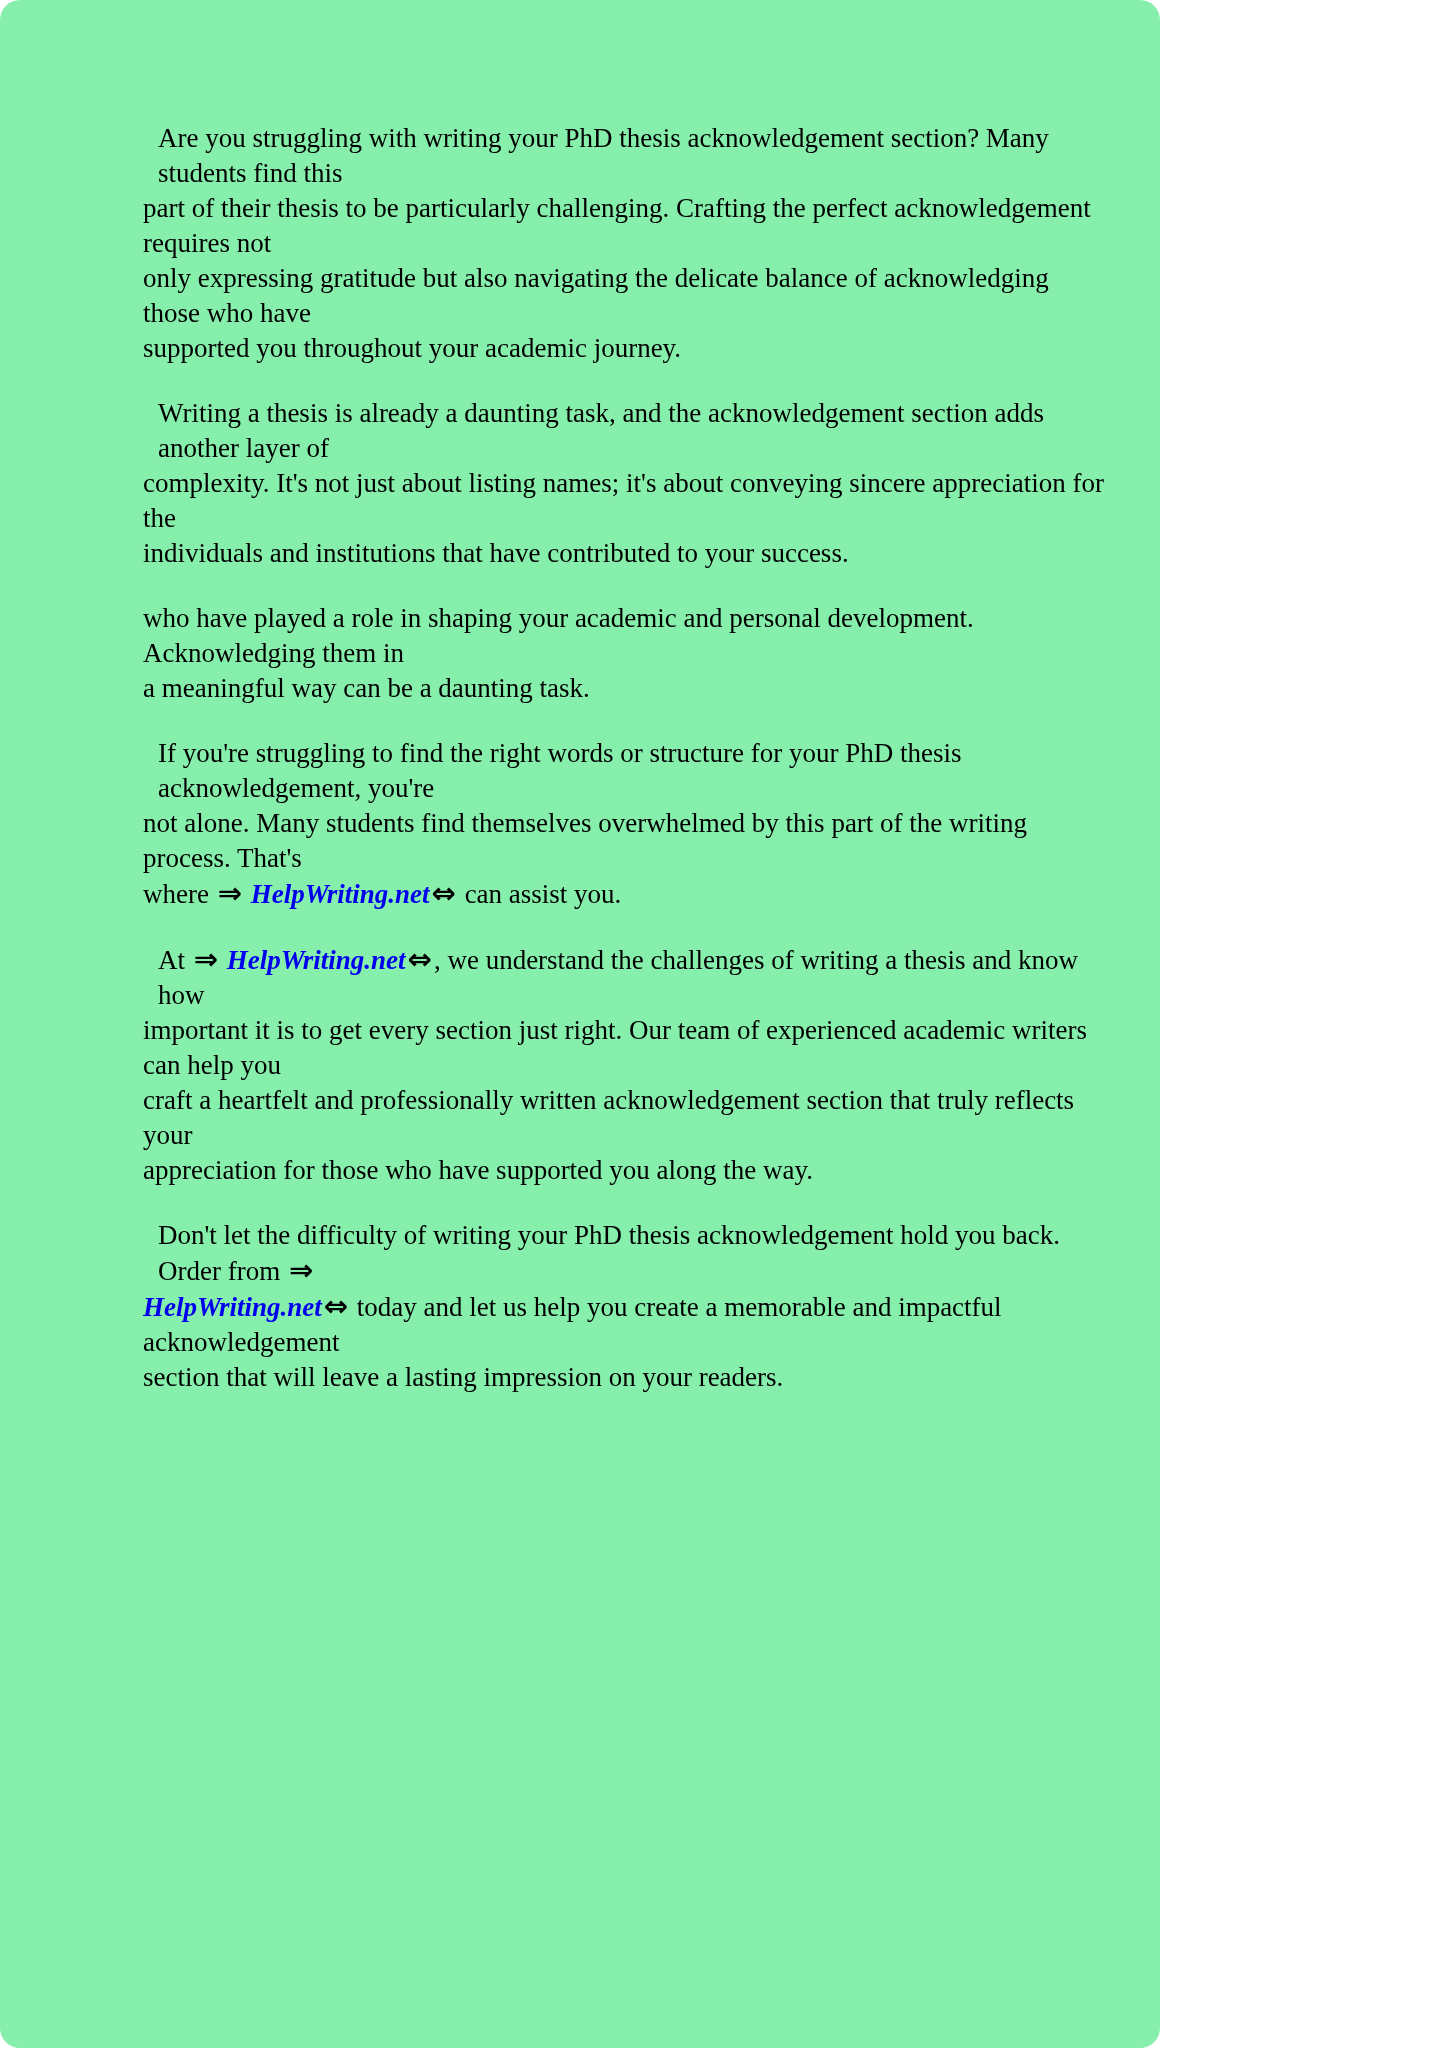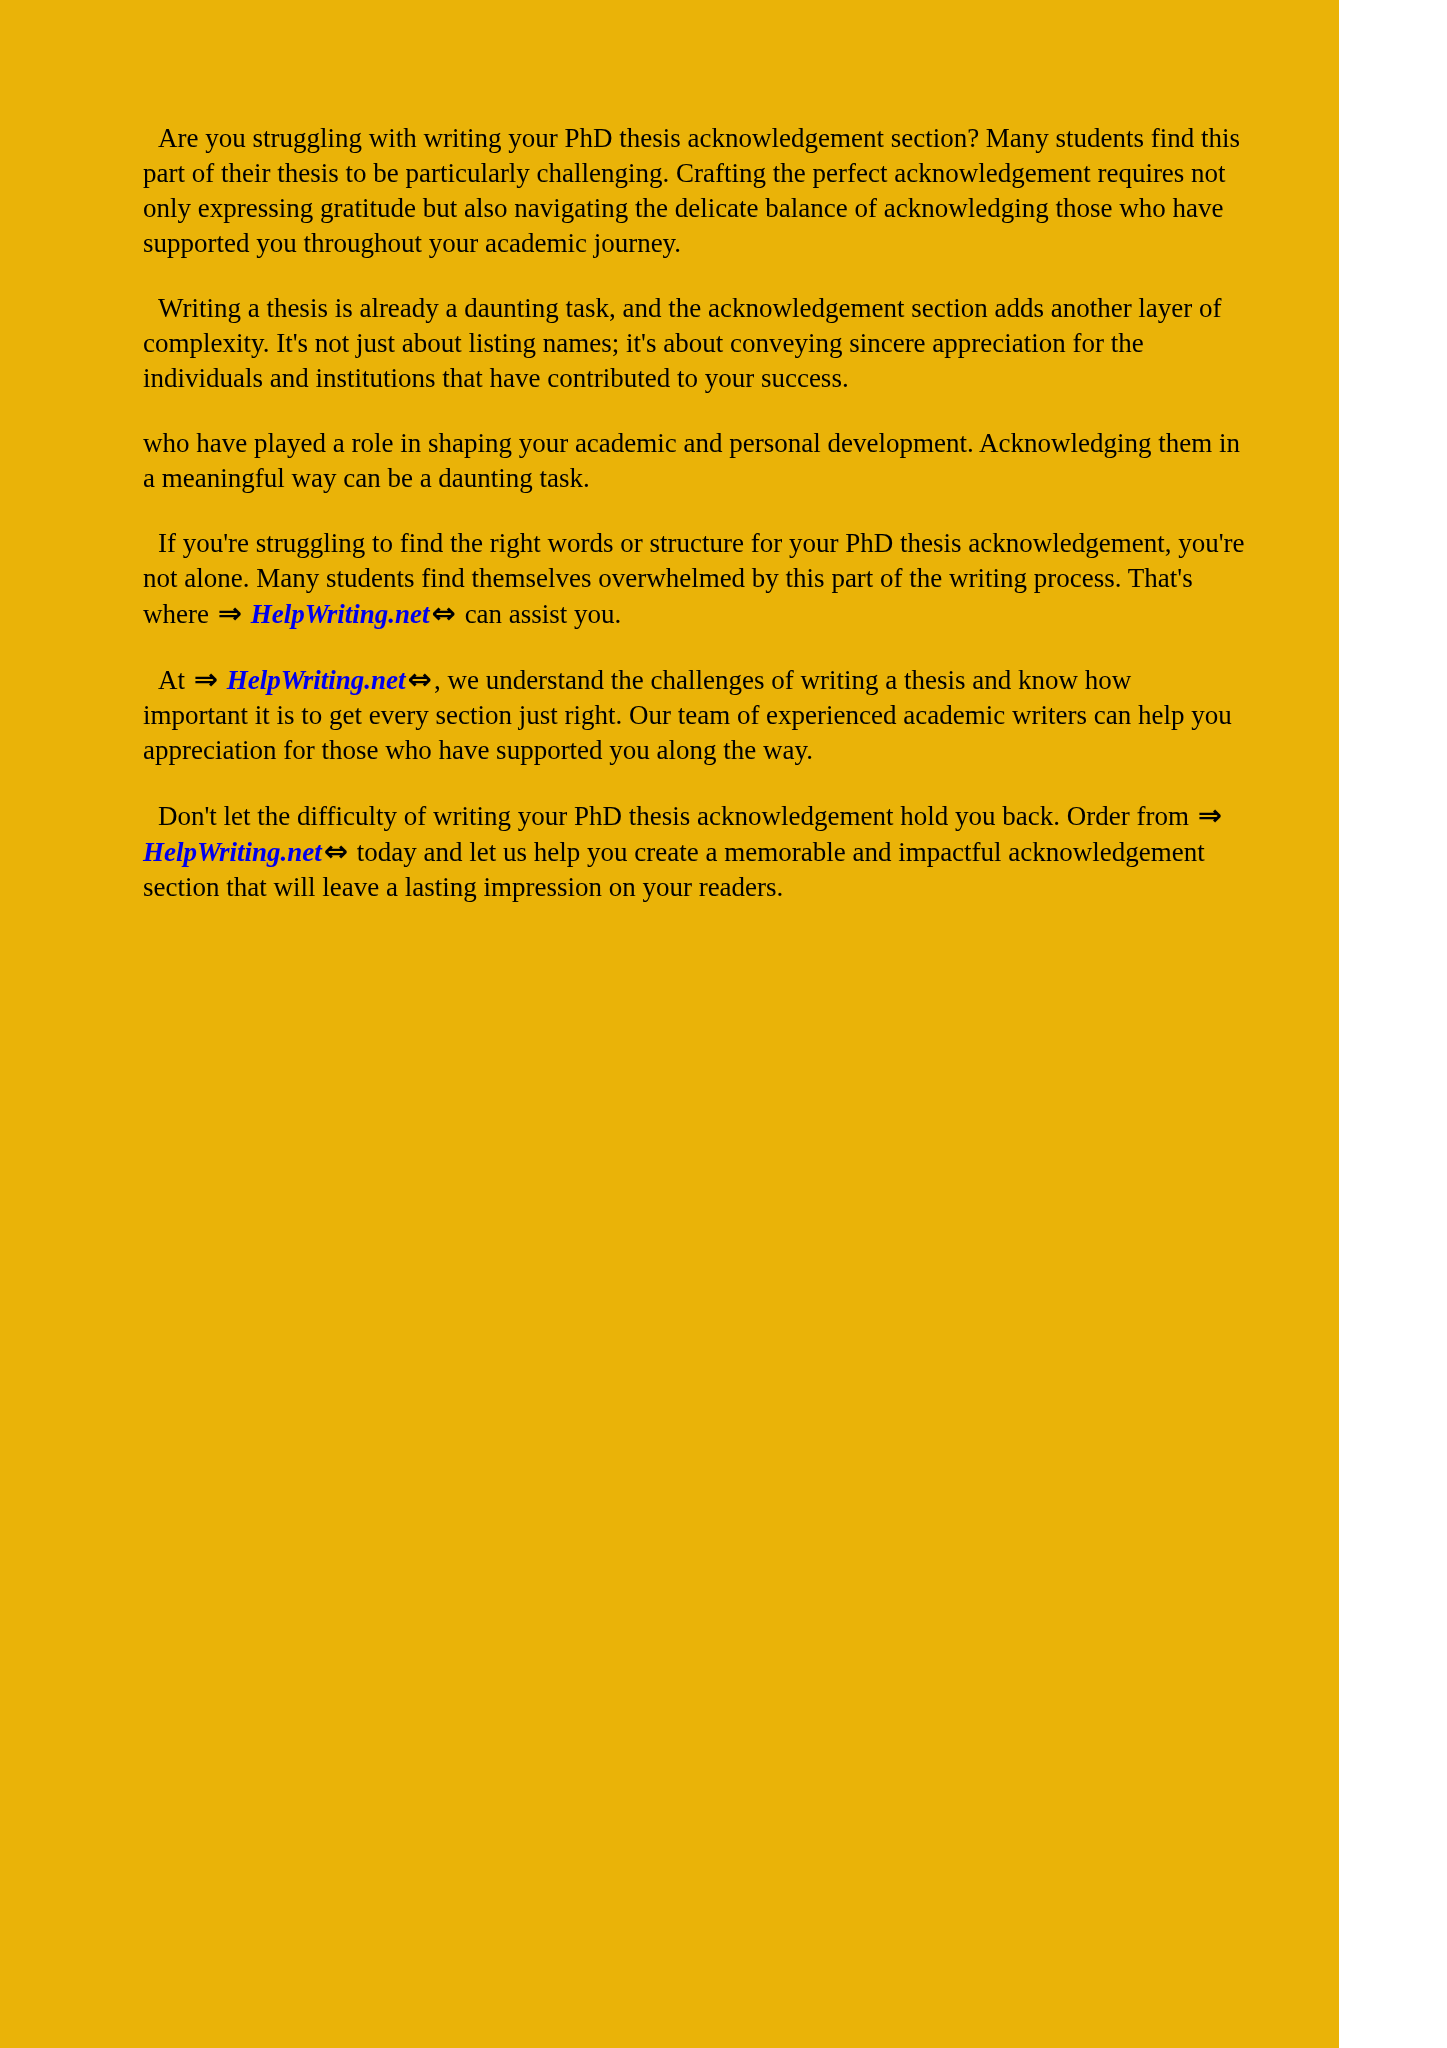--- a/index.html
+++ b/index.html
@@ -2,28 +2,29 @@
 <html><head>
 <meta charset="utf-8">
 <style>
   html, body {
     margin: 0;
     padding: 0;
     background: #ffffff;
   }
   .page {
     position: relative;
-    width: 1339px;
+    width: 1160px;
     height: 2048px;
-    background: #eab308;
+    background: #86efac;
     overflow: hidden;
     font-family: "Liberation Serif", "DejaVu Serif", serif;
     font-size: 27px;
     line-height: 35px;
     color: #000000;
+    border-radius: 20px;
   }
   .content {
     padding: 121px 55px 0 143px;
   }
   .para {
     margin: 0 0 30px 0;
   }
   .line {
     display: block;
     white-space: pre-wrap;
@@ -66,20 +67,21 @@
         <span class="line"><span>a meaningful way can be a daunting task.</span></span>
       </p>
       <p class="para">
         <span class="line first"><span>If you're struggling to find the right words or structure for your PhD thesis acknowledgement, you're</span></span>
         <span class="line"><span>not alone. Many students find themselves overwhelmed by this part of the writing process. That's</span></span>
         <span class="line"><span>where </span><span class="arrow">⇒</span><span> </span><a class="hw-link" style="color: rgb(0, 0, 238);">HelpWriting.net</a><span class="arrow">⇔</span><span> can assist you.</span></span>
       </p>
       <p class="para">
         <span class="line first"><span>At </span><span class="arrow">⇒</span><span> </span><a class="hw-link" style="color: rgb(0, 0, 238);">HelpWriting.net</a><span class="arrow">⇔</span><span>, we understand the challenges of writing a thesis and know how</span></span>
         <span class="line"><span>important it is to get every section just right. Our team of experienced academic writers can help you</span></span>
+        <span class="line"><span>craft a heartfelt and professionally written acknowledgement section that truly reflects your</span></span>
         <span class="line"><span>appreciation for those who have supported you along the way.</span></span>
       </p>
       <p class="para">
         <span class="line first"><span>Don't let the difficulty of writing your PhD thesis acknowledgement hold you back. Order from </span><span class="arrow">⇒</span></span>
         <span class="line"><a class="hw-link" style="color: rgb(0, 0, 238);">HelpWriting.net</a><span class="arrow">⇔</span><span> today and let us help you create a memorable and impactful acknowledgement</span></span>
         <span class="line"><span>section that will leave a lasting impression on your readers.</span></span>
       </p>
     </div>
 </div>
 

